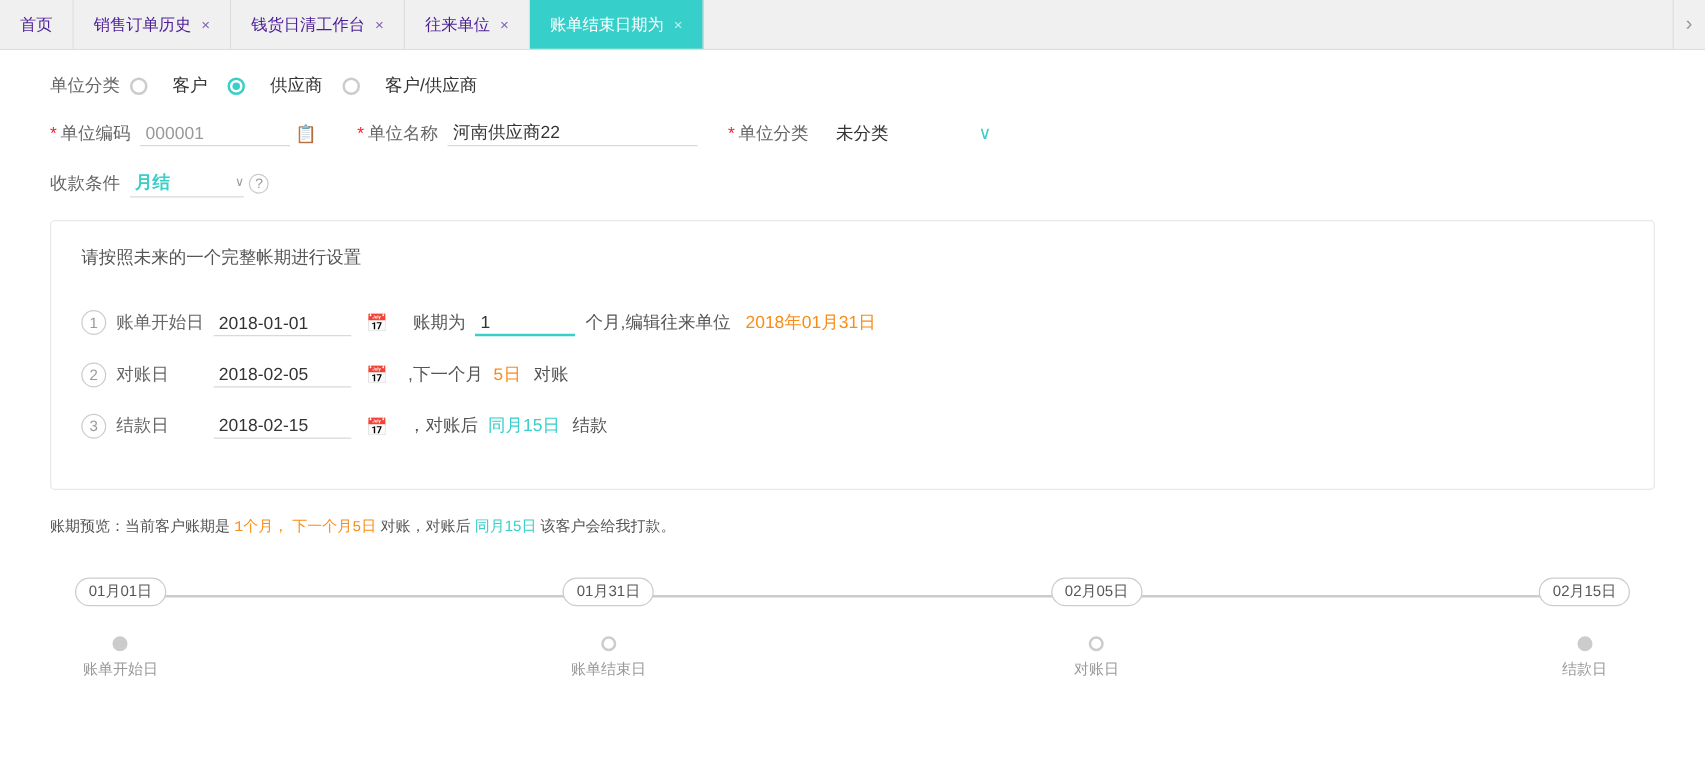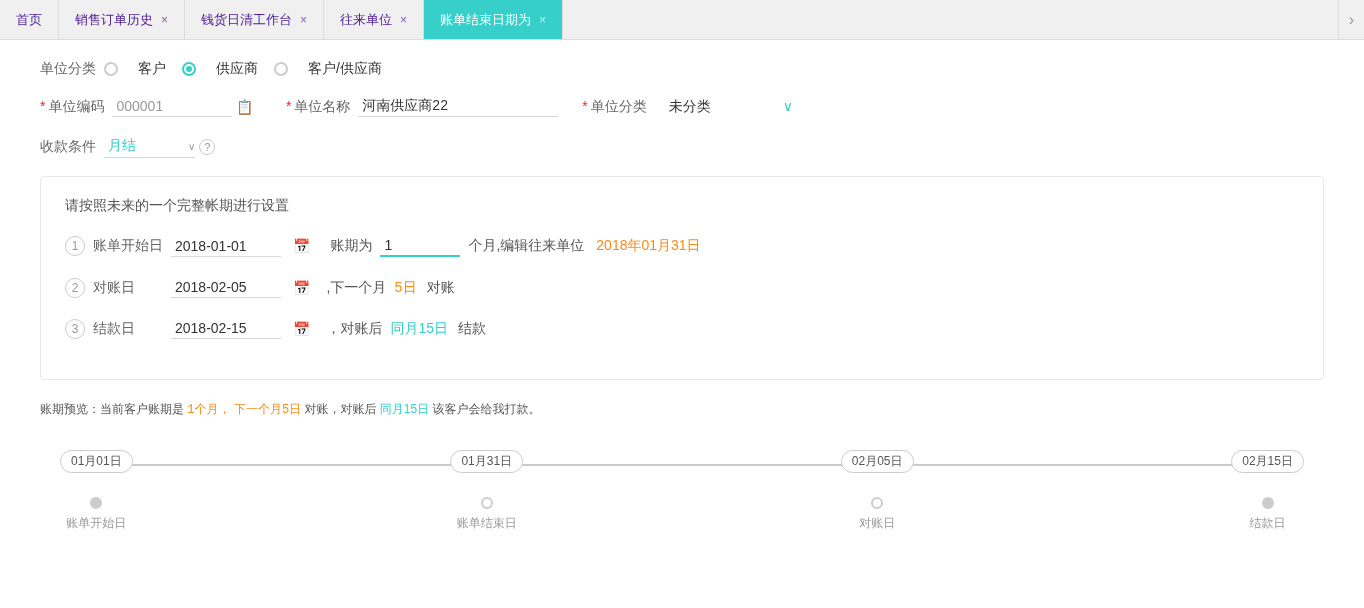--- a/index.html
+++ b/index.html
@@ -126,20 +126,21 @@
     .dropdown-wrapper {
       display: flex;
       align-items: center;
       border-bottom: 1px solid #d9d9d9;
       cursor: pointer;
     }
     .dropdown-value {
       padding: 2px 4px;
       min-width: 80px;
       color: #36cfc9;
+      font-weight: bold;
     }
     .dropdown-arrow {
       color: #999;
       font-size: 10px;
       margin-left: 4px;
     }
 
     
     .cal-icon {
       color: #36cfc9;
@@ -151,21 +152,21 @@
     
     .section-box {
       border: 1px solid #e8e8e8;
       border-radius: 4px;
       padding: 20px 24px;
       margin-bottom: 20px;
       background: #fff;
     }
     .section-title {
       color: #555;
-      margin-bottom: 20px;
+      margin-bottom: 32px;
       font-size: 14px;
     }
 
     
     .setting-row {
       display: flex;
       align-items: center;
       margin-bottom: 20px;
       gap: 8px;
     }

